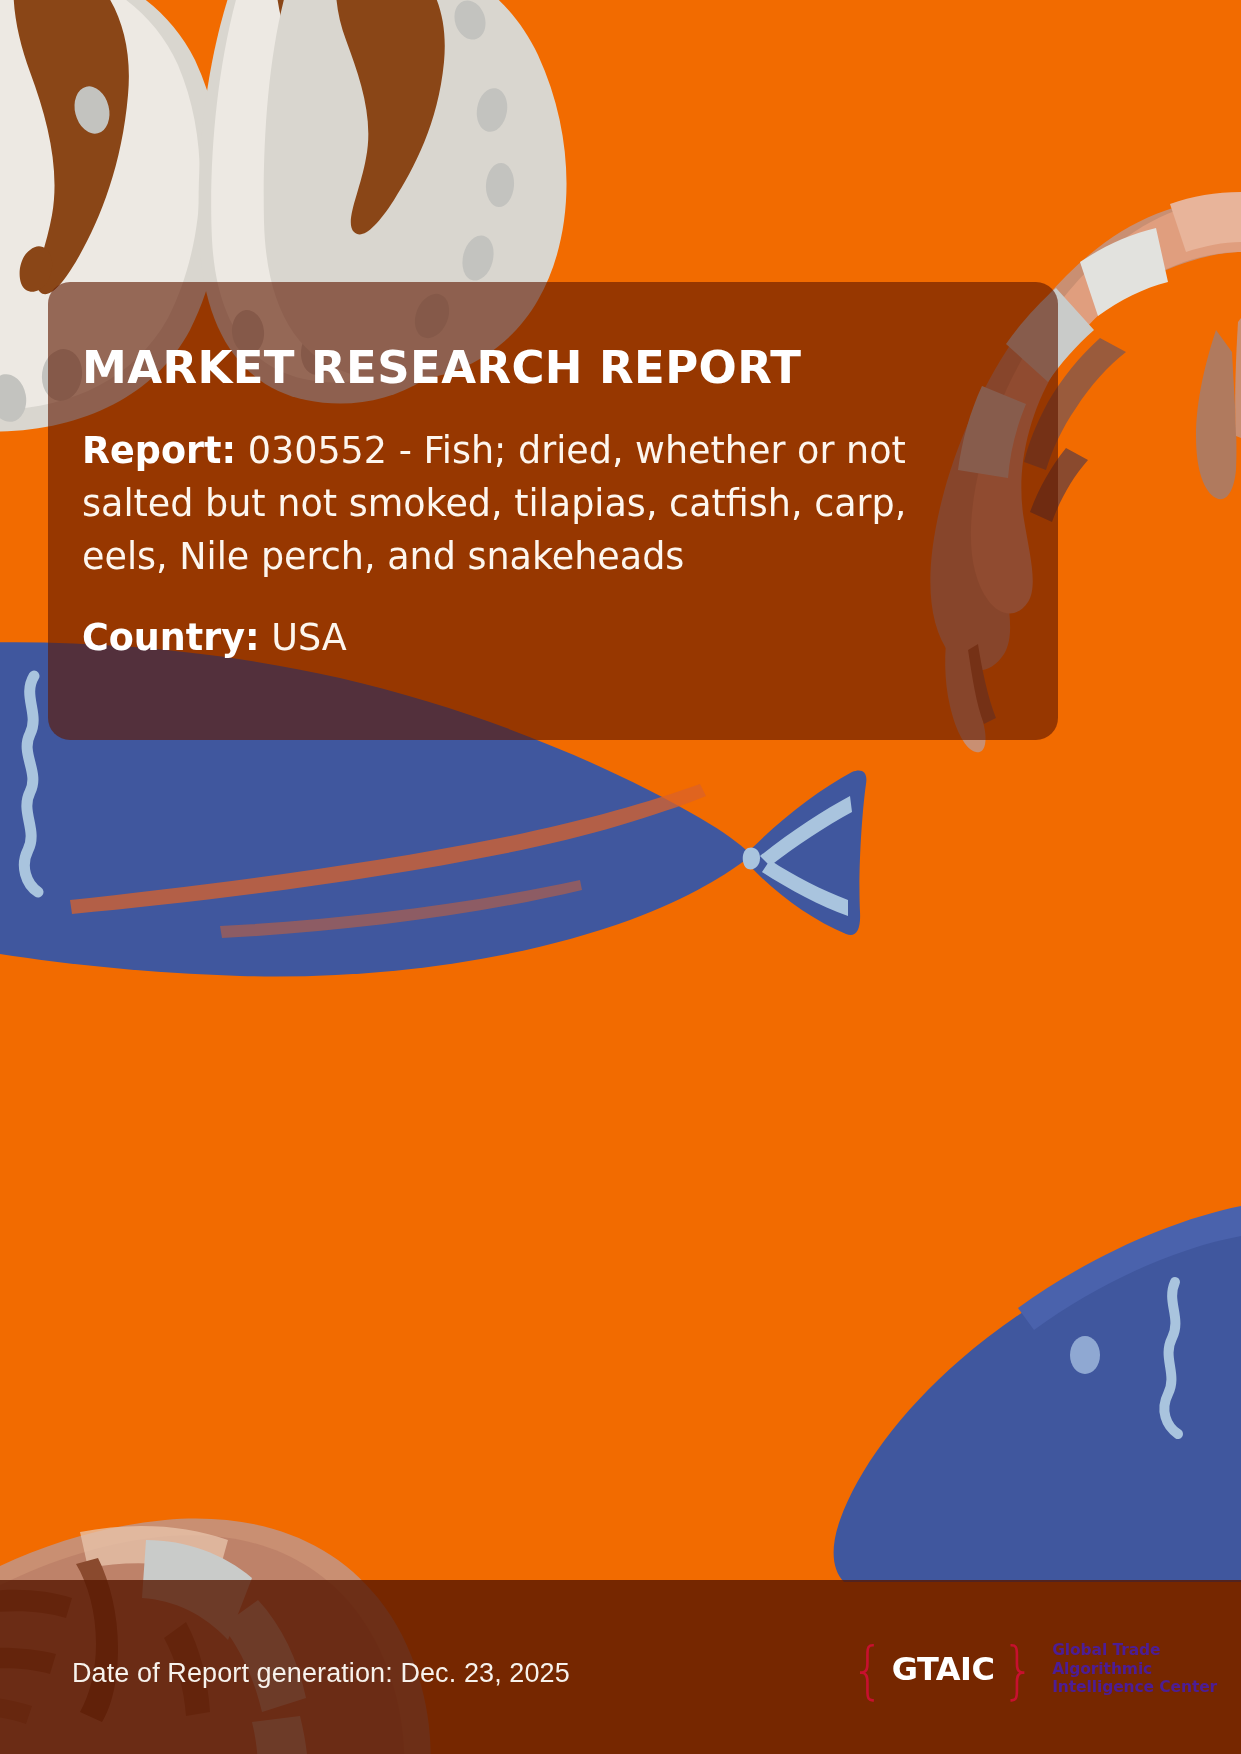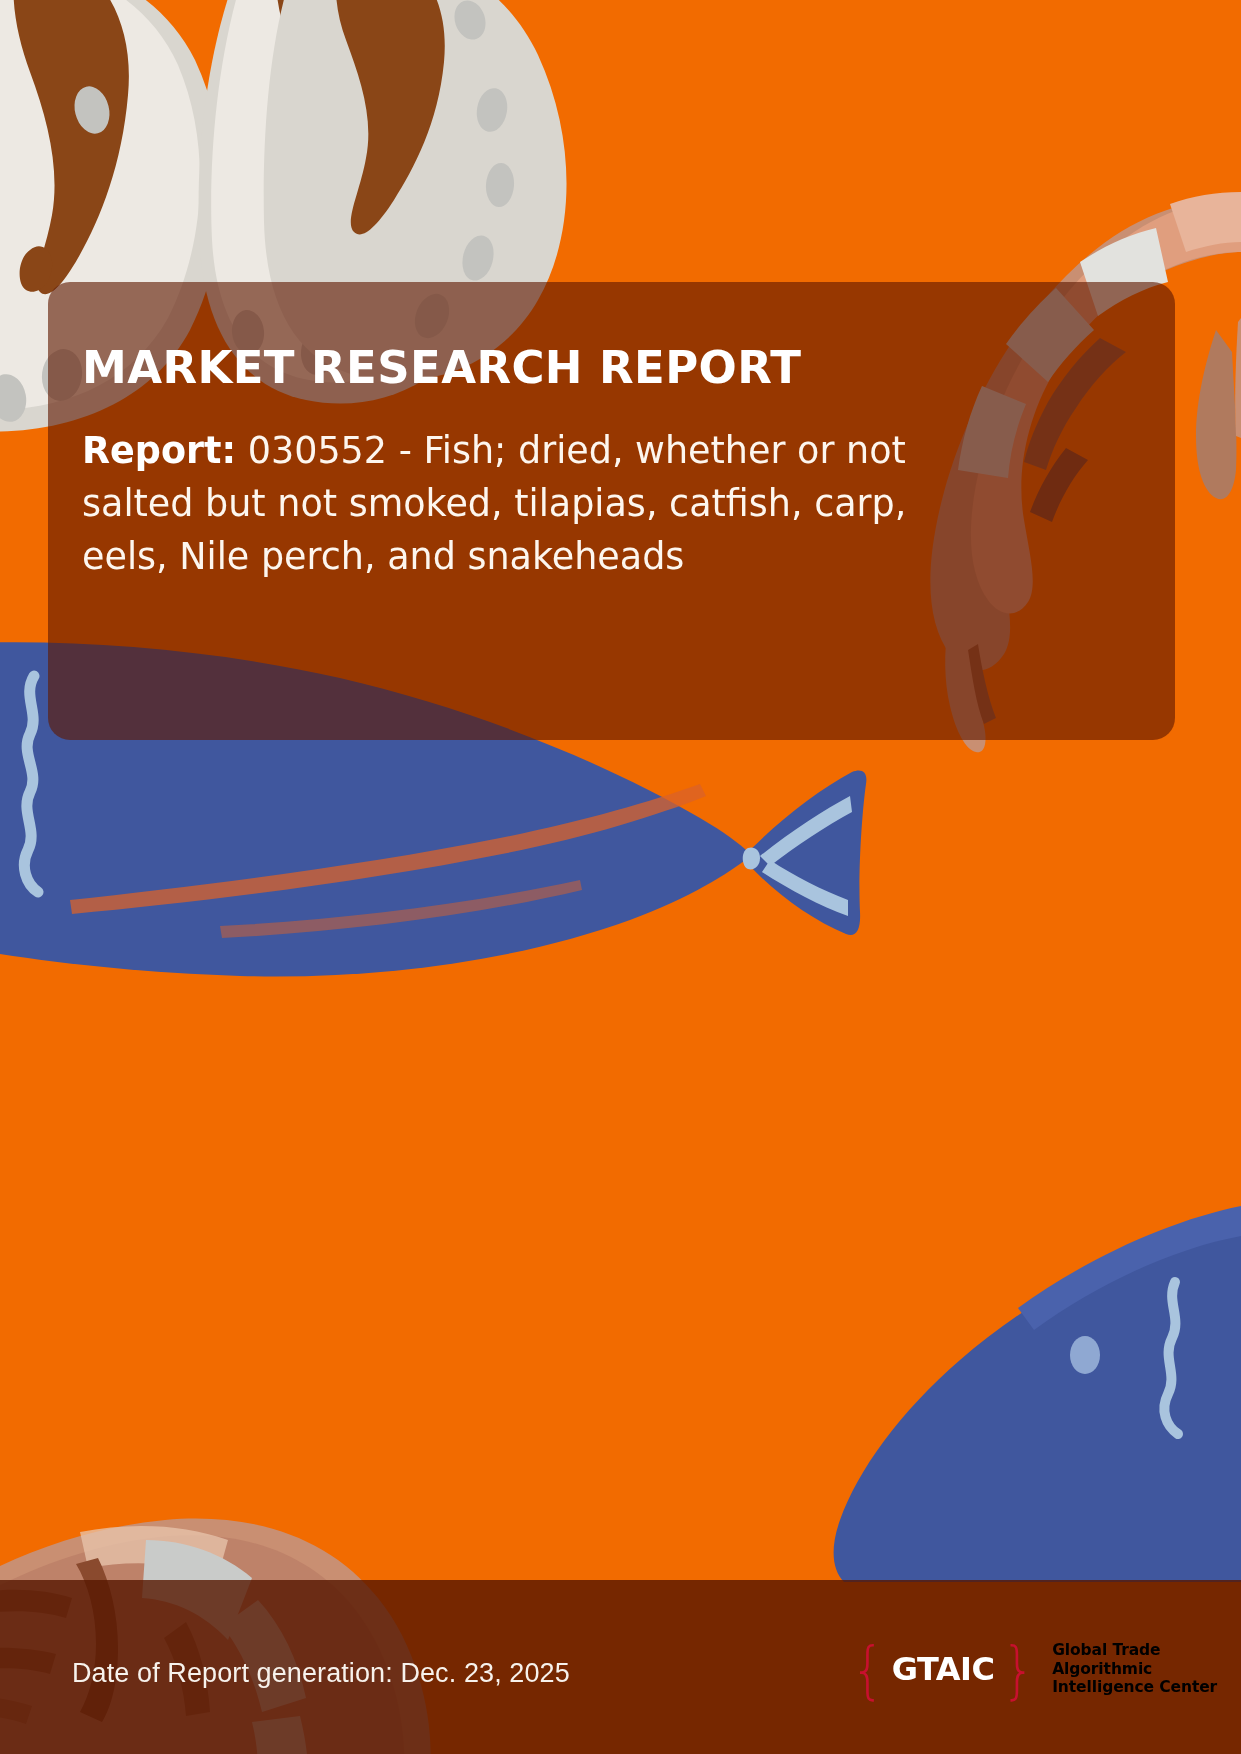--- a/index.html
+++ b/index.html
@@ -15,21 +15,21 @@
   #art {
     position:absolute; inset:0;
     width:1241px; height:1754px;
     display:block;
   }
 
   
   #card {
     position:absolute;
     left:48px; top:282px;
-    width:1127px; height:458px;
+    width:1010px; height:458px;
     background:rgba(96,24,0,0.62);
     border-radius:22px;
     padding:62px 58px 12px 34px;
     z-index:5;
   }
   #card-inner { padding-left:0; }
 
   .title {
     font-family:"DejaVu Sans", sans-serif;
     font-weight:bold;
@@ -104,21 +104,21 @@
     color:#FFFFFF;
     letter-spacing:-0.5px;
     line-height:1;
   }
   #logo-tag {
     margin-left:17px;
     font-family:"DejaVu Sans", sans-serif;
     font-weight:bold;
     font-size:15.5px;
     line-height:1.22;
-    color:#000000;
+    color:#4c1d95;
     letter-spacing:-0.1px;
   }
 </style>
 </head>
 <body>
 
 <svg id="art" viewBox="0 0 1241 1754" preserveAspectRatio="none">
   <defs>
     <clipPath id="pageclip">
         <rect x="0" y="0" width="1241" height="1754"></rect>
@@ -274,20 +274,24 @@
 
 <div id="card">
   <div id="card-inner">
     <h1 class="title">MARKET RESEARCH REPORT</h1>
 
     <p class="field product">
       <span class="lbl">Report:</span>
       <span>030552 - Fish; dried, whether or not salted but not smoked, tilapias, catfish, carp, eels, Nile perch, and snakeheads</span>
     </p>
 
+    <p class="field country">
+      <span class="lbl">Country:</span>
+      <span>USA</span>
+    </p>
   </div>
 </div>
 
 <div id="footer-band"></div>
 <div id="footer-content">
   <div id="footer-date">Date of Report generation: Dec. 23, 2025</div>
 
   <div id="logo">
     <span class="brace left">{</span>
     <span id="logo-word">GTAIC</span>

